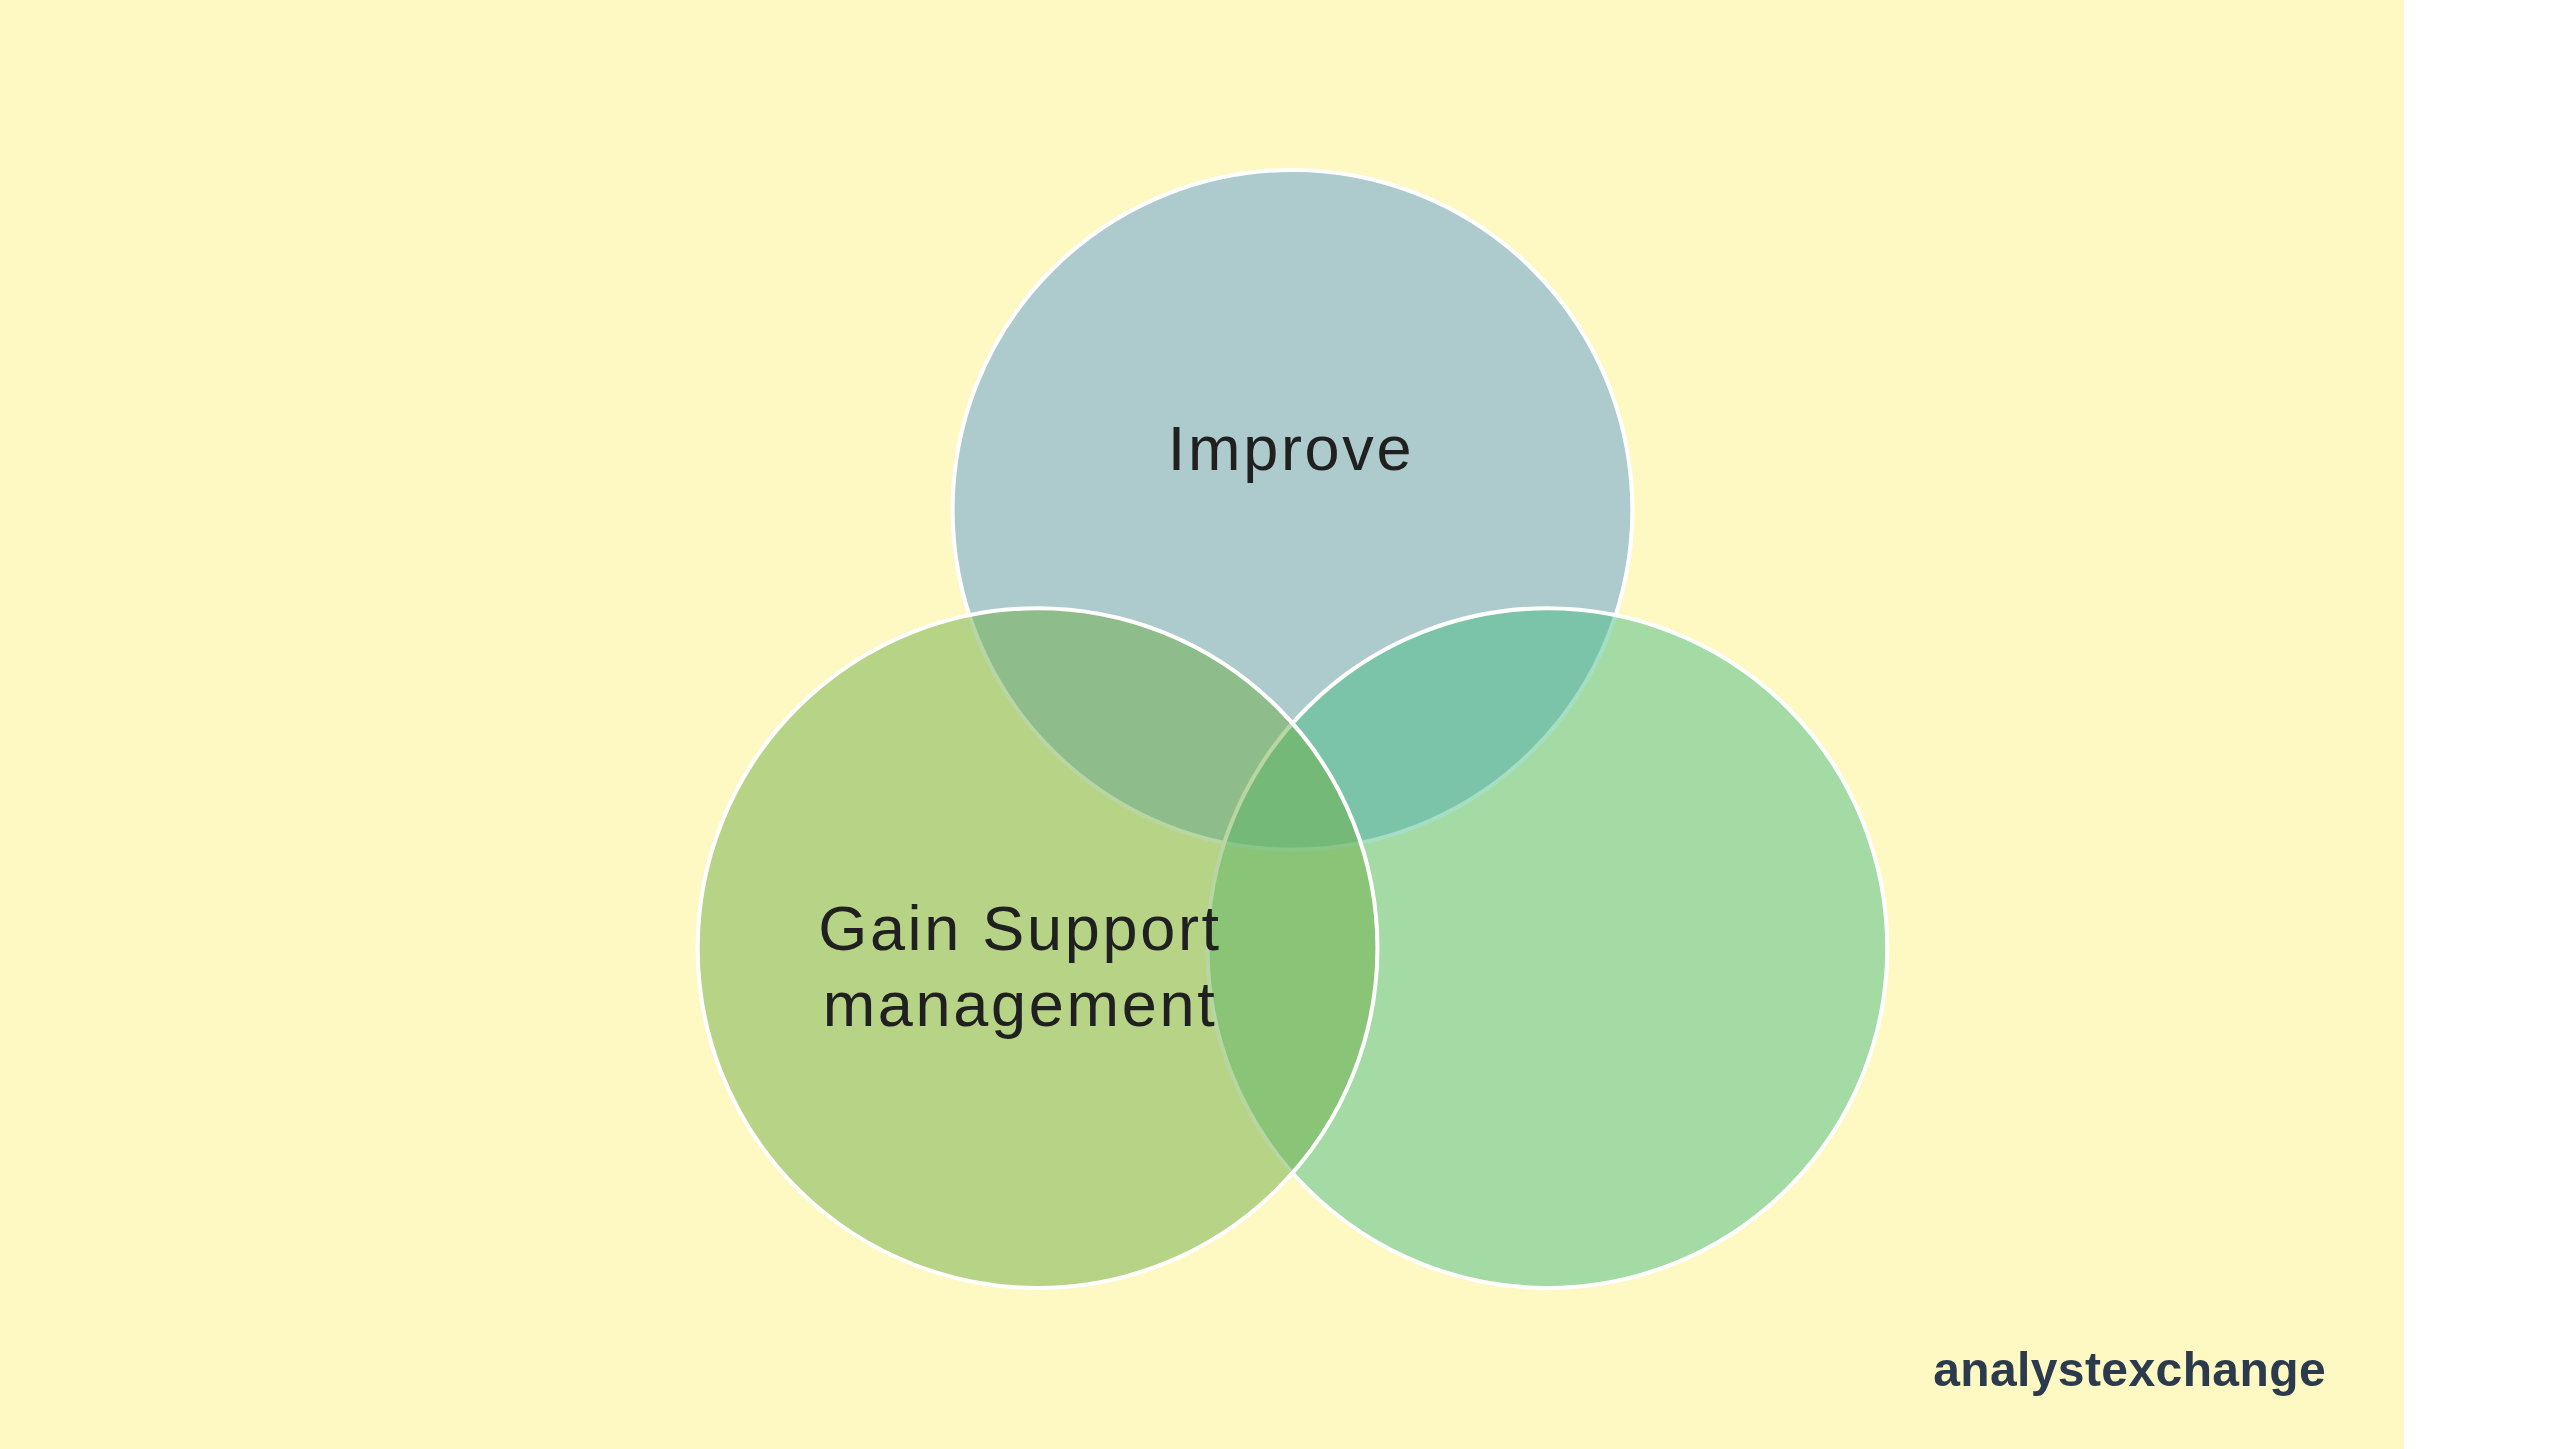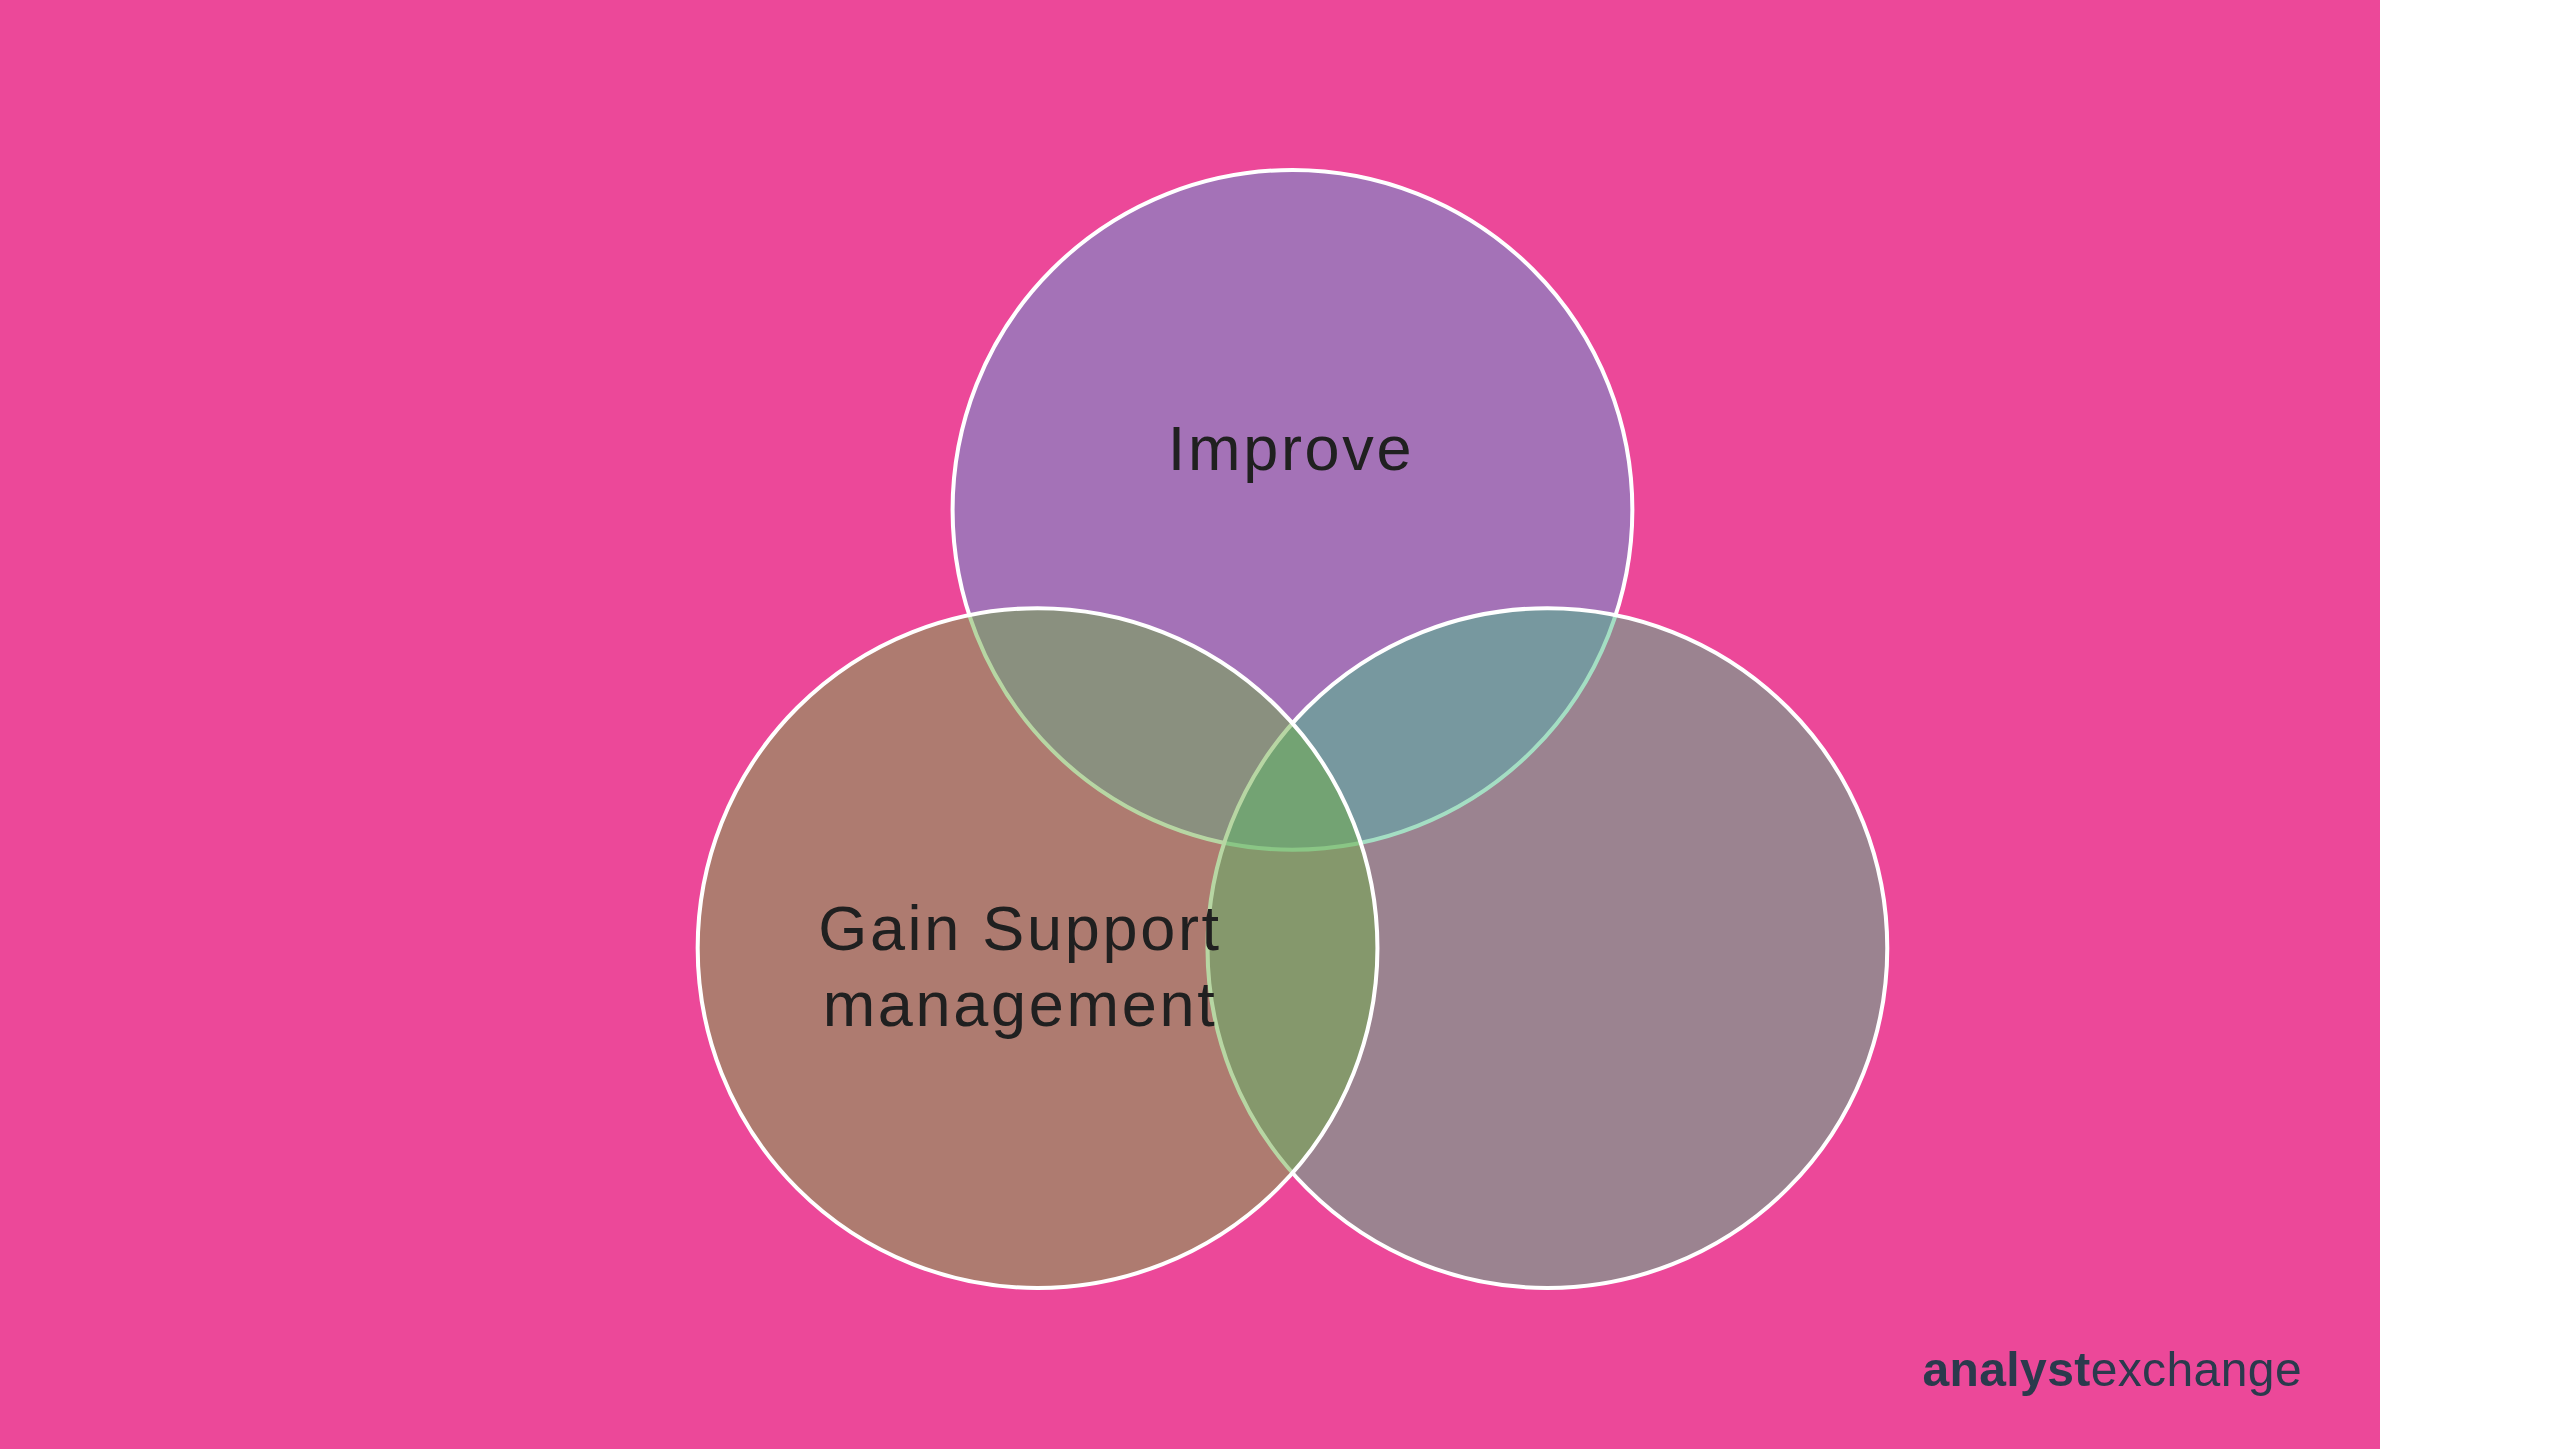--- a/index.html
+++ b/index.html
@@ -5,21 +5,22 @@
   html,body{margin:0;padding:0;}
   body{
     width:2576px;height:1449px;
     background:#FFFFFF;
     overflow:hidden;
     font-family:"Liberation Sans", sans-serif;
   }
   .canvas{
     position:relative;
     width:2380px;height:1449px;
-    background:#ec4899;
+    background:#fef9c3;
+    padding-left:24px;
   }
   .venn-svg{
     position:absolute;
     left:0;top:0;
   }
   .label{
     position:absolute;
     transform:translate(-50%,-50%);
     text-align:center;
     font-size:63px;
@@ -36,21 +37,21 @@
   .logo{
     position:absolute;
     right:78px;
     bottom:52px;
     font-size:48px;
     letter-spacing:0.4px;
     color:#2B3A4D;
     white-space:nowrap;
   }
   .logo-bold{font-weight:700;}
-  .logo-light{font-weight:400;text-align:center;}
+  .logo-light{font-weight:700;text-align:center;}
 </style>
 </head>
 <body>
 
 <div class="canvas">
 
   <svg class="venn-svg" width="2576" height="1449" viewBox="0 0 2880 1620">
 
     <circle cx="1445" cy="570" r="380" stroke-width="4.5" fill="#5B9BD5" stroke="#FFFFFF" fill-opacity="0.5"></circle>
     <circle cx="1730" cy="1060" r="380" stroke-width="4.5" fill="#49BD87" stroke="#FFFFFF" fill-opacity="0.5"></circle>

